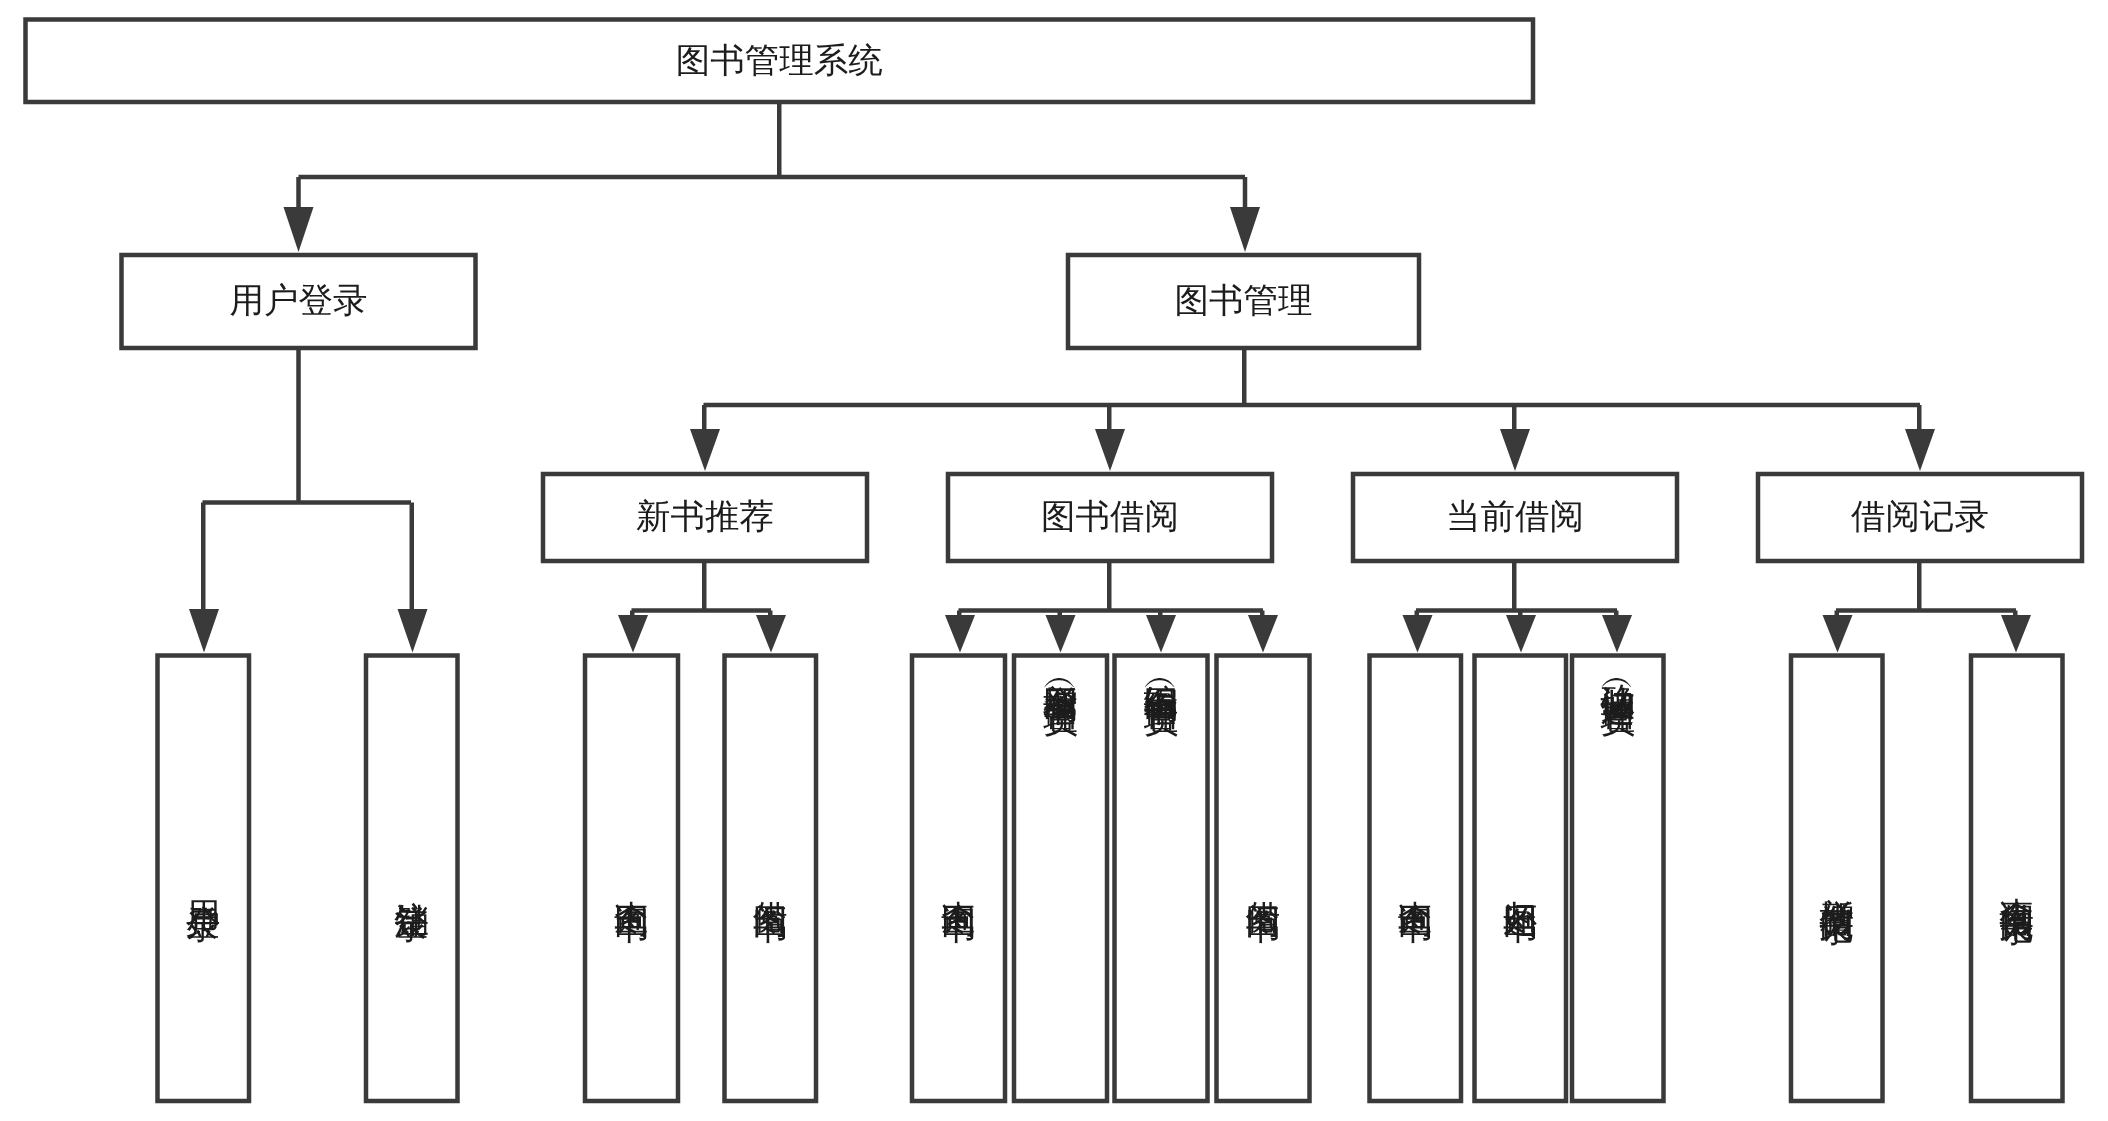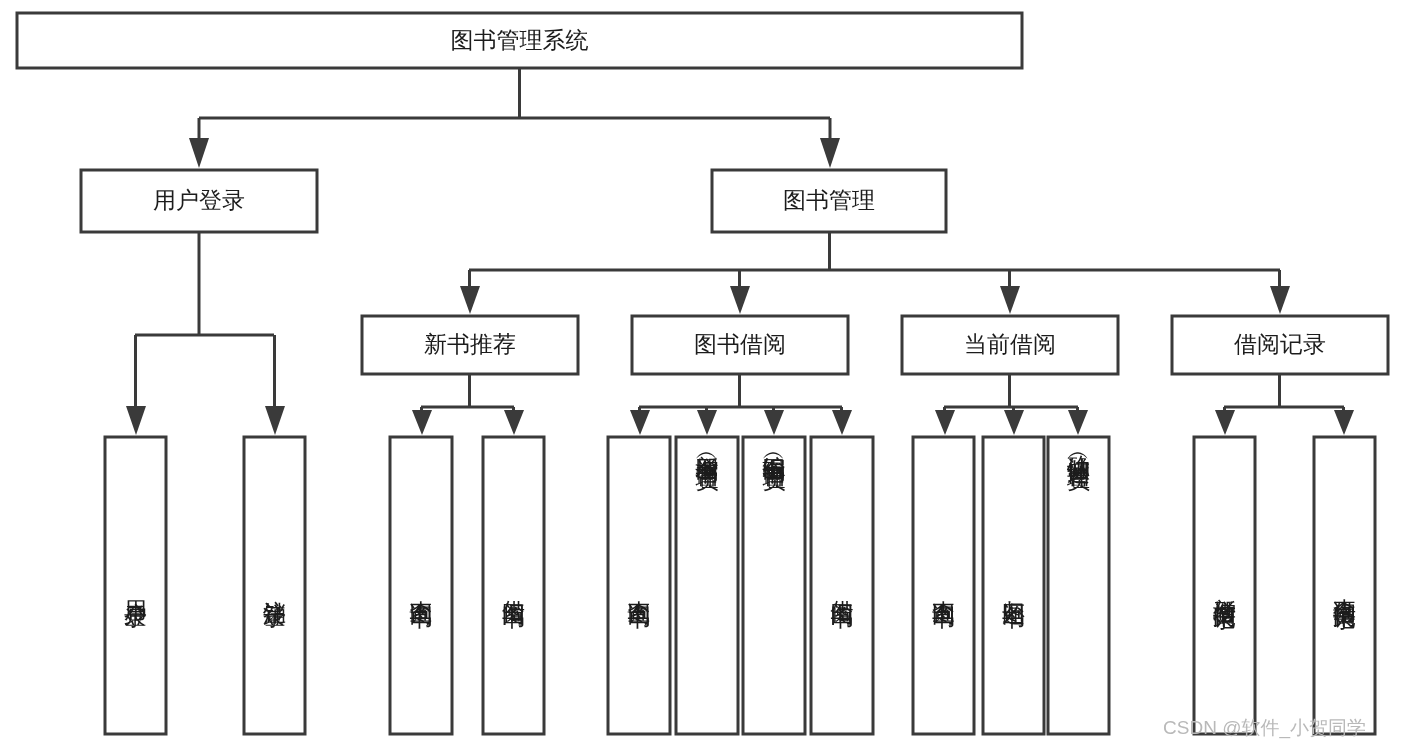--- a/index.html
+++ b/index.html
@@ -238,15 +238,14 @@
   <div class="label-vertical-wrap" style="left:1048px;top:437px;width:61px;height:297px;align-items:flex-start;">
     <span class="label-vertical">确认归还（管理员）</span>
   </div>
   <div class="label-vertical-wrap" style="left:1194px;top:437px;width:61px;height:297px;">
     <span class="label-vertical">新增借阅记录</span>
   </div>
   <div class="label-vertical-wrap" style="left:1314px;top:437px;width:61px;height:297px;">
     <span class="label-vertical">查询借阅记录</span>
   </div>
 
-  <div class="watermark">CSDN @软件_小贺同学</div>
 
 </div>
 
 </body></html>

